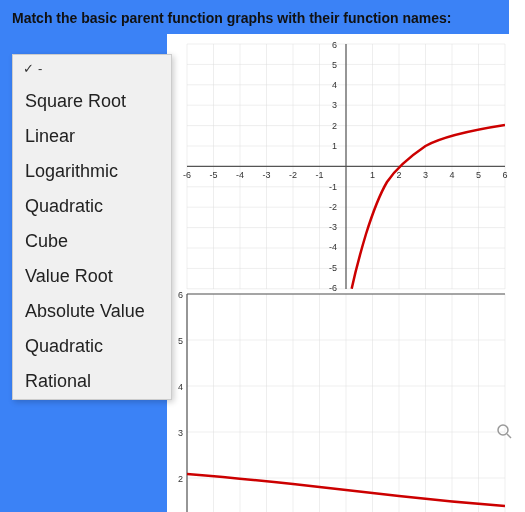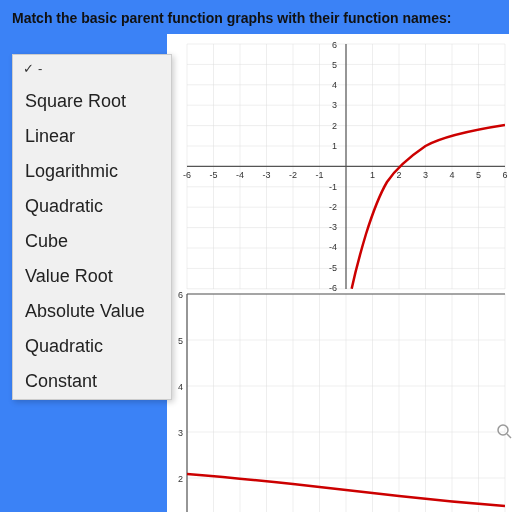--- a/index.html
+++ b/index.html
@@ -87,21 +87,21 @@
         <span> -</span>
       </div>
       <div class="dropdown-item">Square Root</div>
       <div class="dropdown-item">Linear</div>
       <div class="dropdown-item">Logarithmic</div>
       <div class="dropdown-item">Quadratic</div>
       <div class="dropdown-item">Cube</div>
       <div class="dropdown-item">Value Root</div>
       <div class="dropdown-item">Absolute Value</div>
       <div class="dropdown-item">Quadratic</div>
-      <div class="dropdown-item">Constant</div>
+      <div class="dropdown-item">Rational</div>
     </div>
 
     <div class="graph-container">
       <svg class="graph-svg" viewBox="0 0 358 490">
 
         <rect x="0" y="0" width="358" height="490" fill="white"></rect>
 
         <defs>
           <clipPath id="clip-top">
             <rect x="20" y="10" width="318" height="245"></rect>

